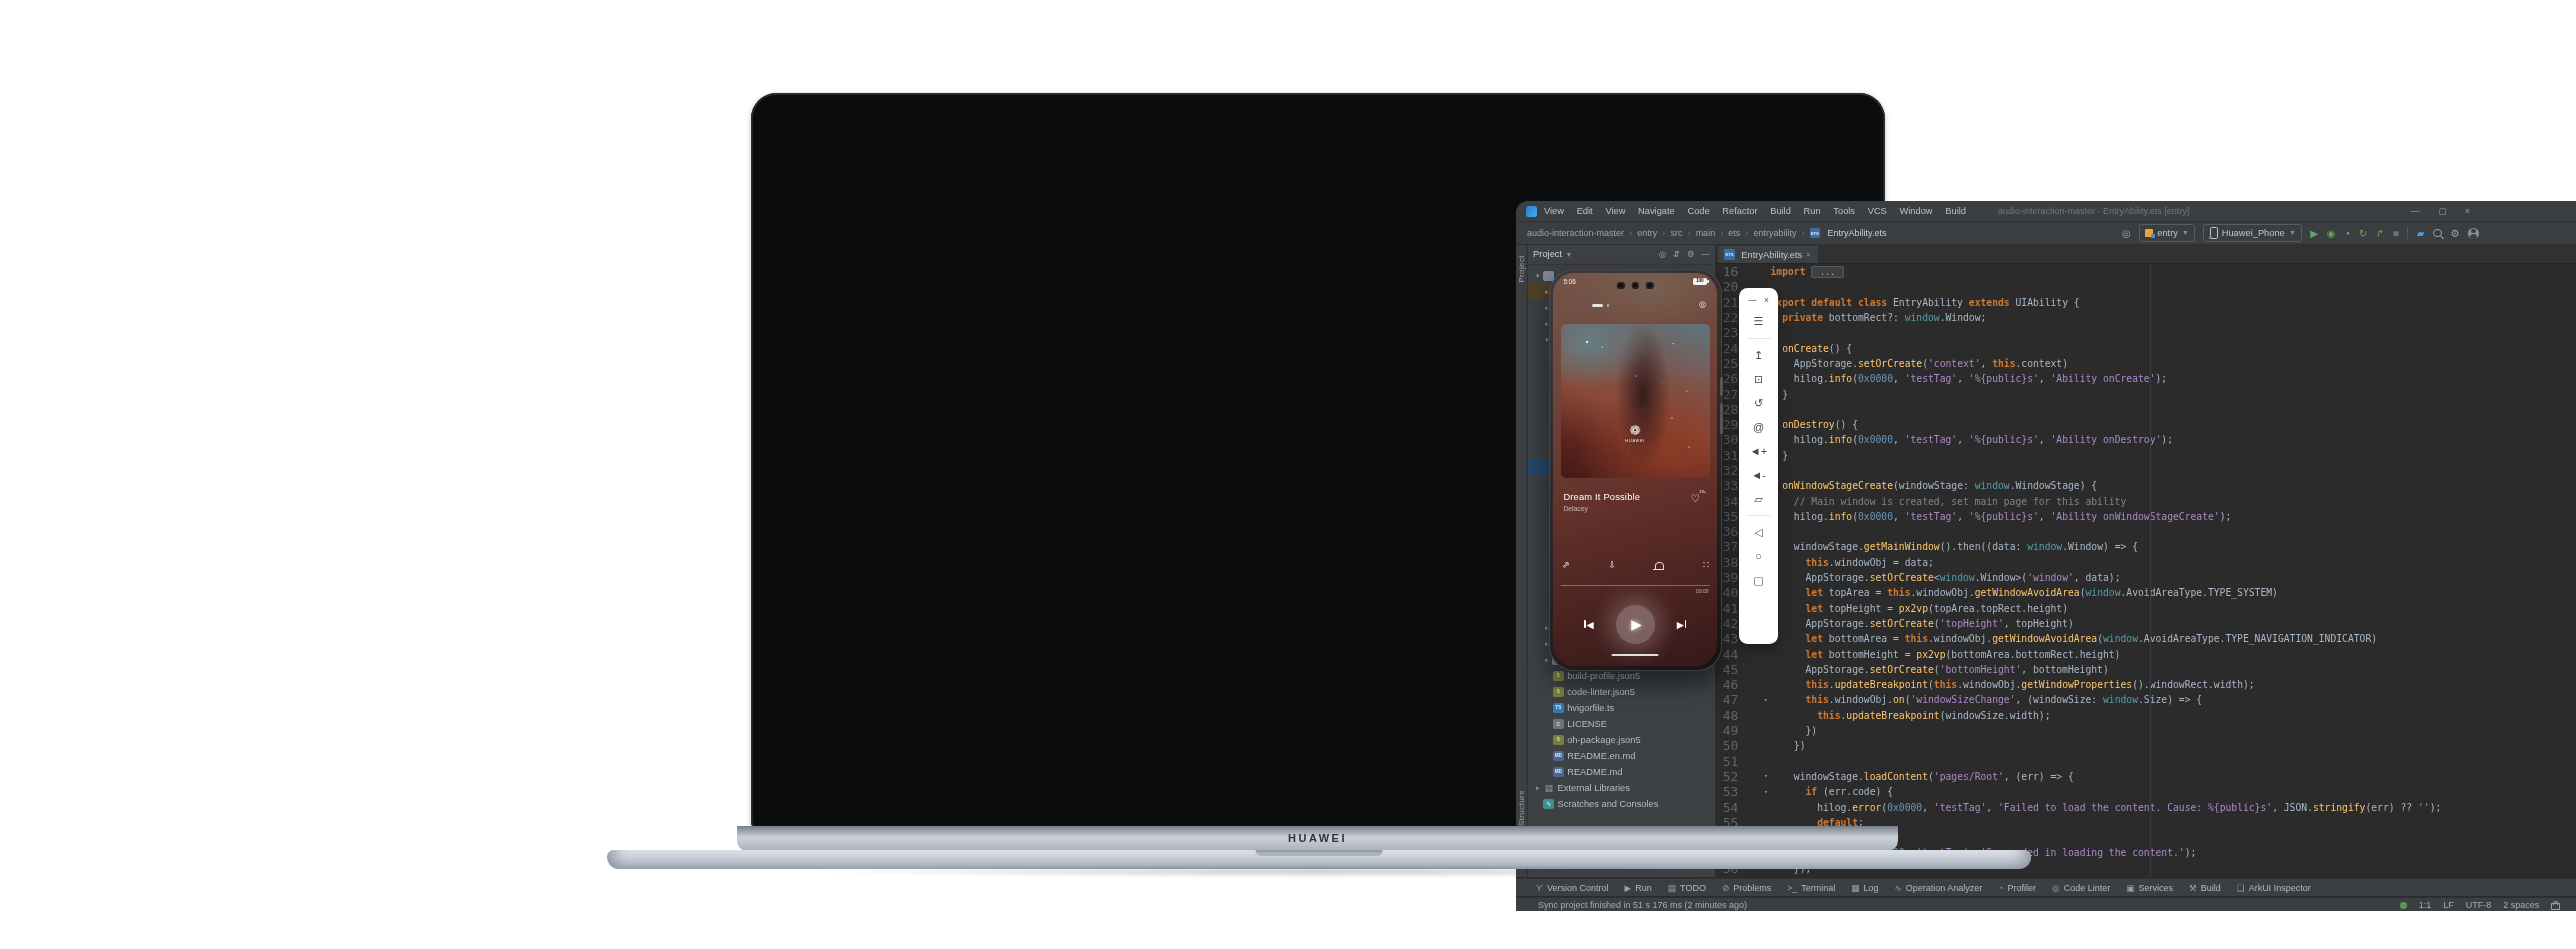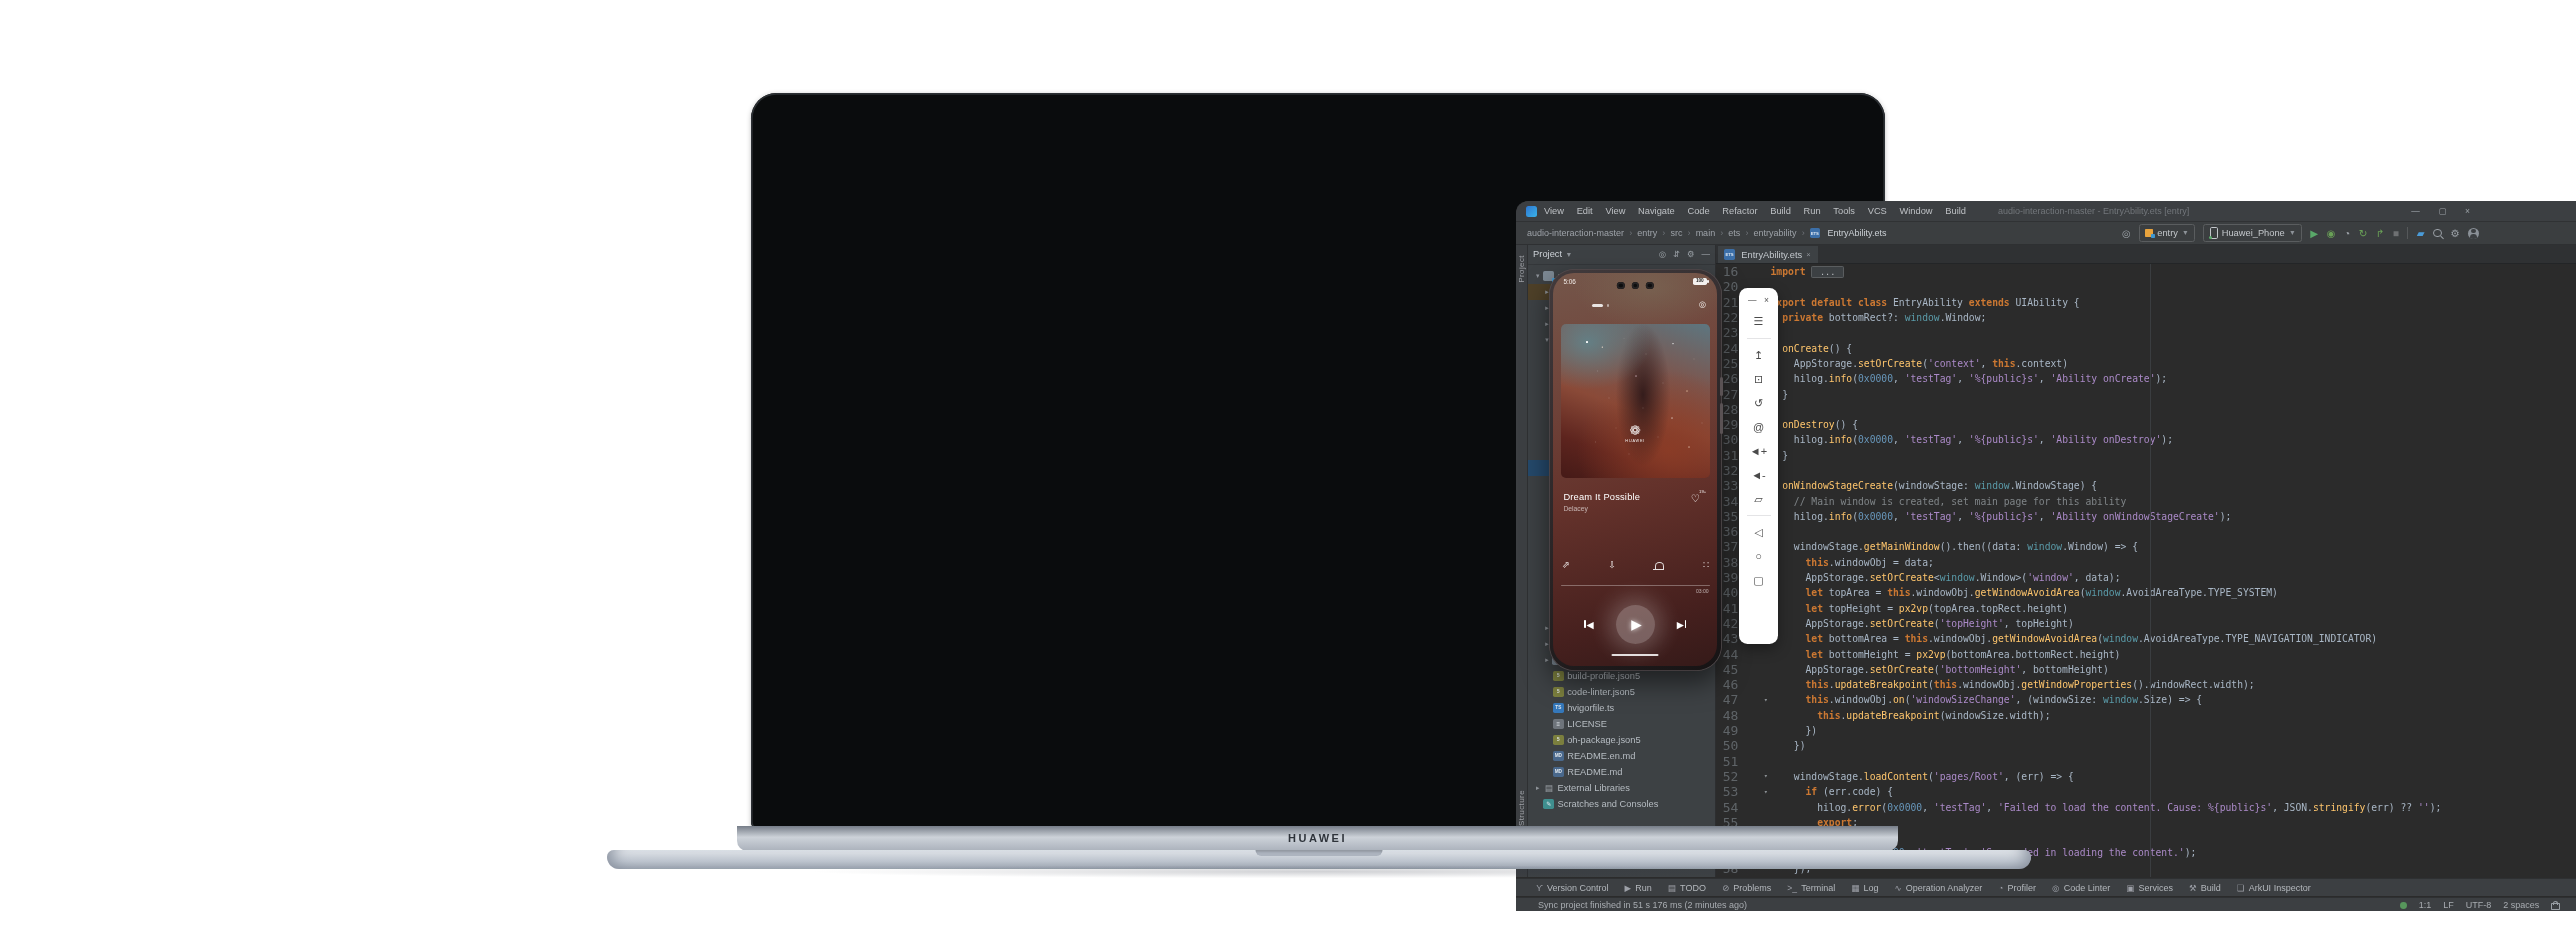--- a/index.html
+++ b/index.html
@@ -663,21 +663,21 @@
               <div class="cl">
                 <span class="ln">54</span>
                 <span class="ovr"></span>
                 <span class="fld"></span>
                 <span class="codeln"><span class="tk-pl">        hilog.</span><span class="tk-fn">error</span><span class="tk-pl">(</span><span class="tk-num">0x0000</span><span class="tk-pl">, </span><span class="tk-str">'testTag'</span><span class="tk-pl">, </span><span class="tk-str">'Failed to load the content. Cause: %{public}s'</span><span class="tk-pl">, JSON.</span><span class="tk-fn">stringify</span><span class="tk-pl">(err) ?? </span><span class="tk-str">''</span><span class="tk-pl">);</span></span>
               </div>
               <div class="cl">
                 <span class="ln">55</span>
                 <span class="ovr"></span>
                 <span class="fld"></span>
-                <span class="codeln"><span class="tk-pl">        </span><span class="tk-kw">export</span><span class="tk-pl">;</span></span>
+                <span class="codeln"><span class="tk-pl">        </span><span class="tk-kw">default</span><span class="tk-pl">;</span></span>
               </div>
               <div class="cl">
                 <span class="ln">56</span>
                 <span class="ovr"></span>
                 <span class="fld"></span>
                 <span class="codeln"><span class="tk-pl">      }</span></span>
               </div>
               <div class="cl">
                 <span class="ln">57</span>
                 <span class="ovr"></span>

